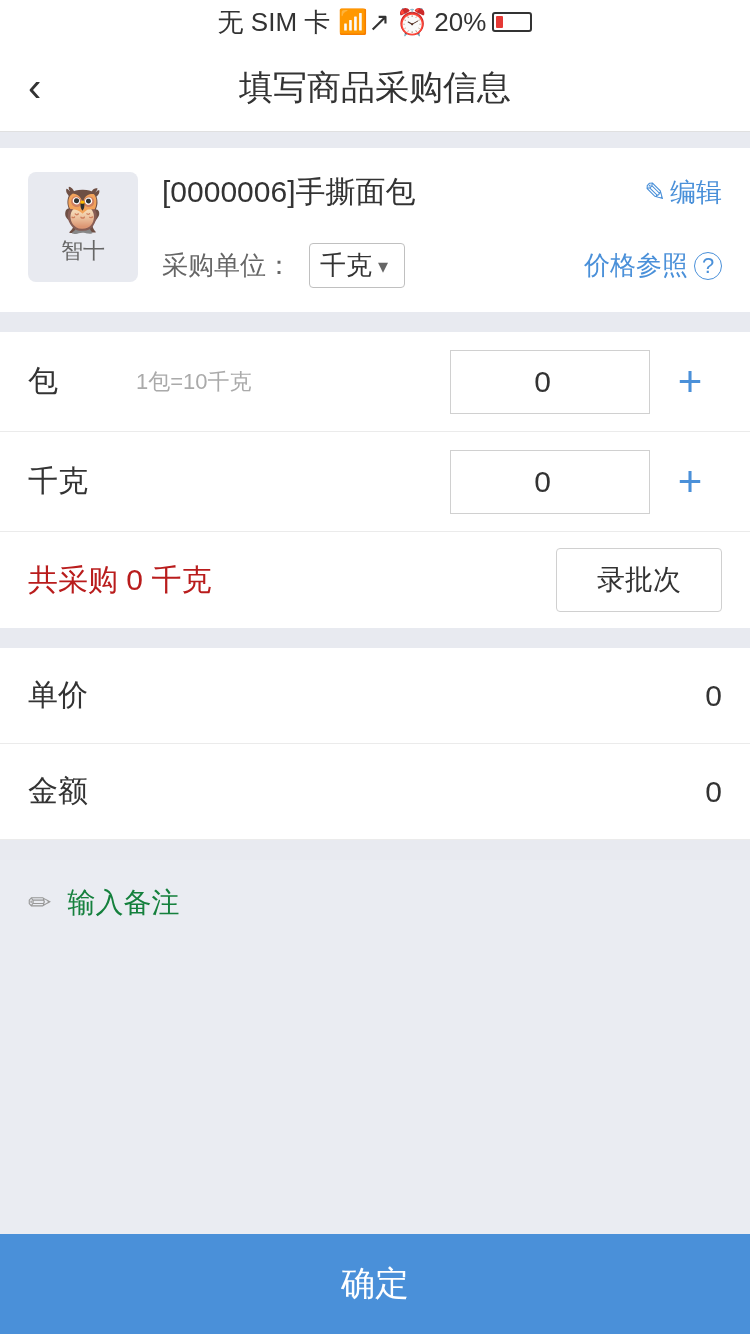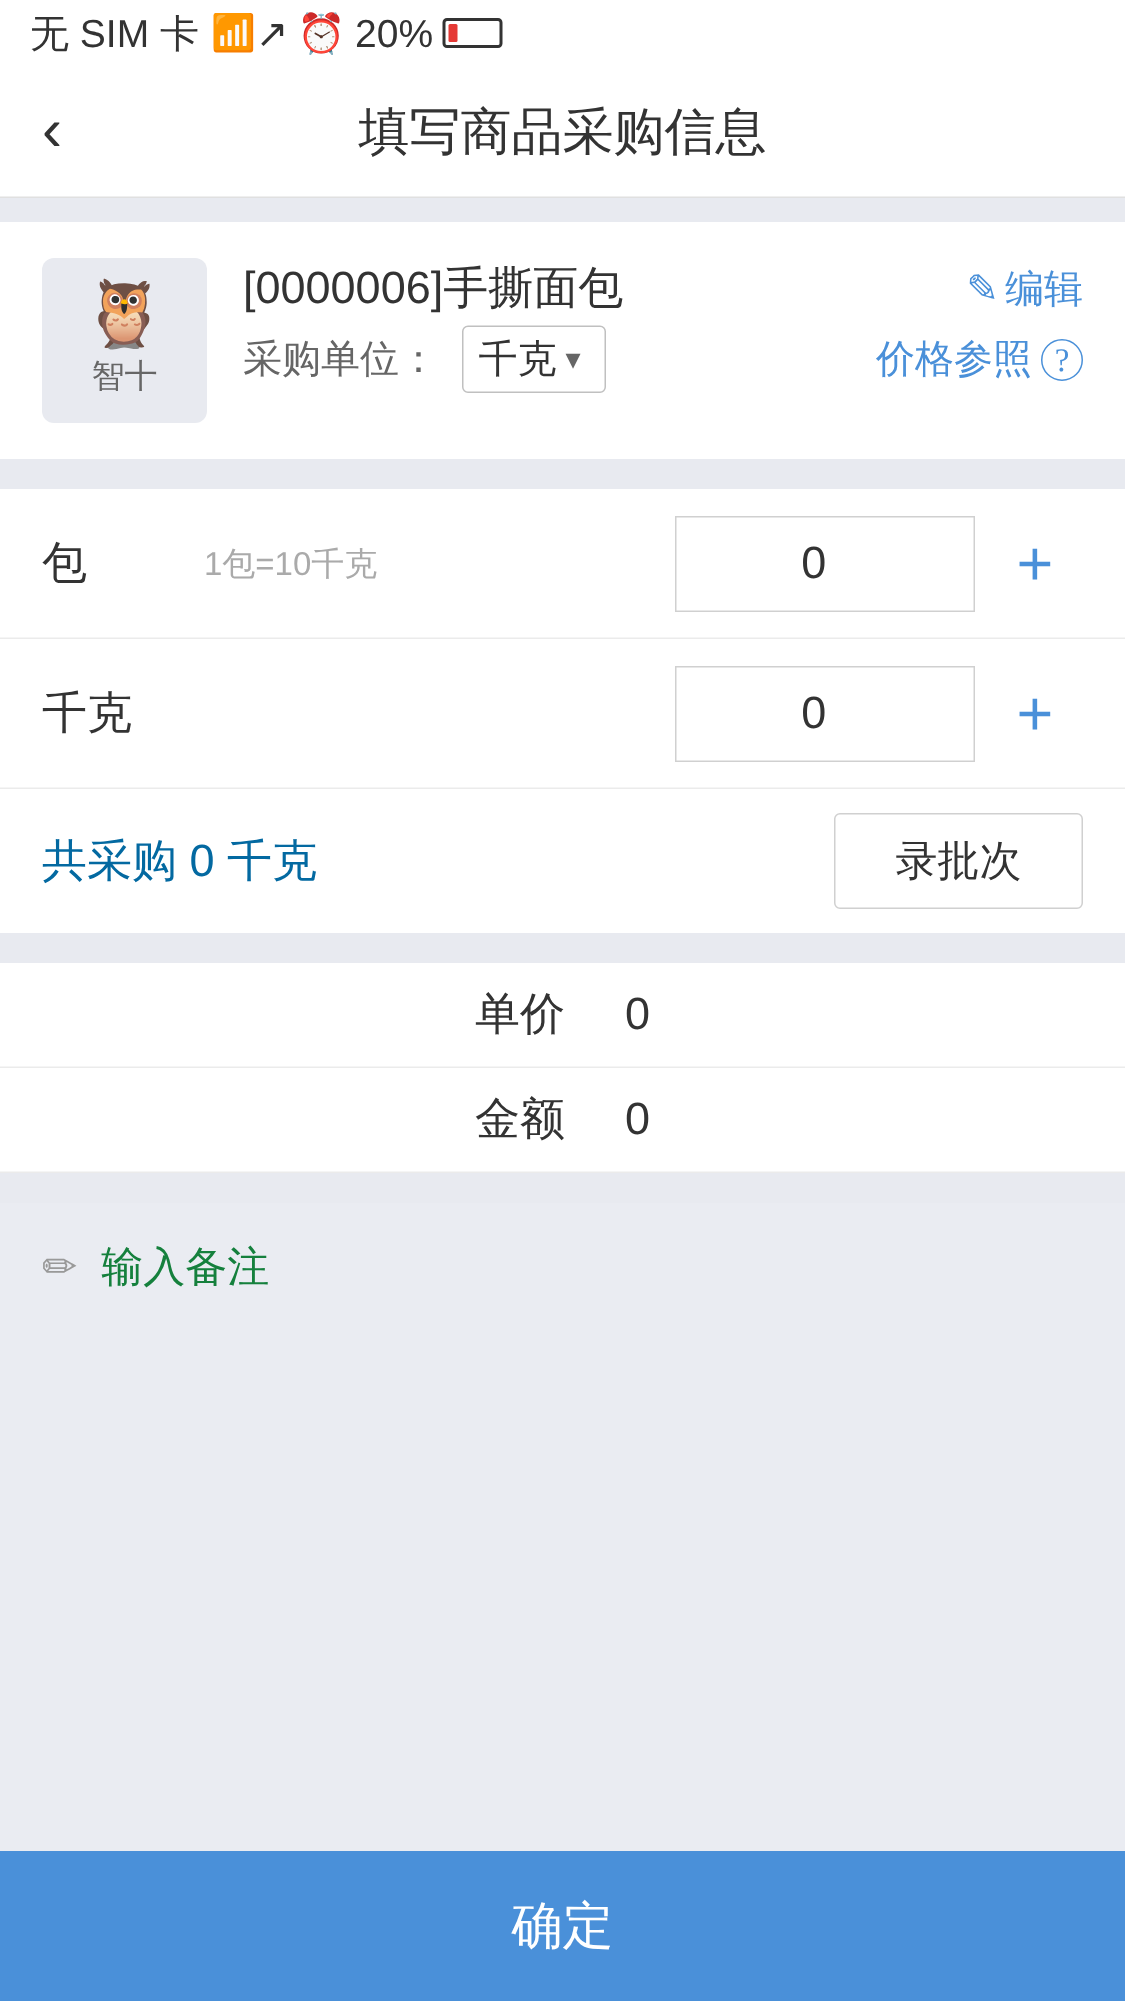--- a/index.html
+++ b/index.html
@@ -13,21 +13,21 @@
       color: #333;
     }
 
     
     .status-bar {
       width: 750px;
       height: 44px;
       background: #fff;
       display: flex;
       align-items: center;
-      justify-content: flex-start;
+      justify-content: center;
       padding: 0 20px;
       font-size: 28px;
       font-weight: 500;
     }
     .status-left {
       display: flex;
       align-items: center;
       gap: 8px;
       font-size: 26px;
     }
@@ -139,22 +139,21 @@
       color: #4a90d9;
       display: flex;
       align-items: center;
       gap: 4px;
       cursor: pointer;
     }
     .product-unit-row {
       display: flex;
       align-items: center;
       justify-content: space-between;
-      margin-top: 4px;
-      font-family: Liberation Serif, serif;
+      margin-top: 30px;
     }
     .product-unit-label {
       font-size: 26px;
       color: #666;
       margin-right: 8px;
     }
     .unit-select {
       border: 1px solid #c0c0c0;
       border-radius: 4px;
       padding: 4px 16px 4px 10px;
@@ -245,43 +244,43 @@
     .total-row {
       display: flex;
       align-items: center;
       justify-content: space-between;
       padding: 0 28px;
       height: 96px;
       background: #fff;
     }
     .total-text {
       font-size: 30px;
-      color: #0369a1;
+      color: #b91c1c;
     }
     .batch-btn {
       border: 1px solid #d0d0d0;
       background: #fff;
       padding: 12px 40px;
       font-size: 28px;
       color: #333;
       border-radius: 4px;
       cursor: pointer;
     }
 
     
     .price-section {
       background: #fff;
       margin-top: 0;
     }
     .price-row {
       display: flex;
       align-items: center;
-      justify-content: center;
+      justify-content: space-between;
       padding: 0 28px;
-      height: 70px;
+      height: 96px;
       border-bottom: 1px solid #ebebeb;
       gap: 40px;
     }
     .price-row-label {
       font-size: 30px;
       color: #333;
     }
     .price-row-value {
       font-size: 30px;
       color: #333;

